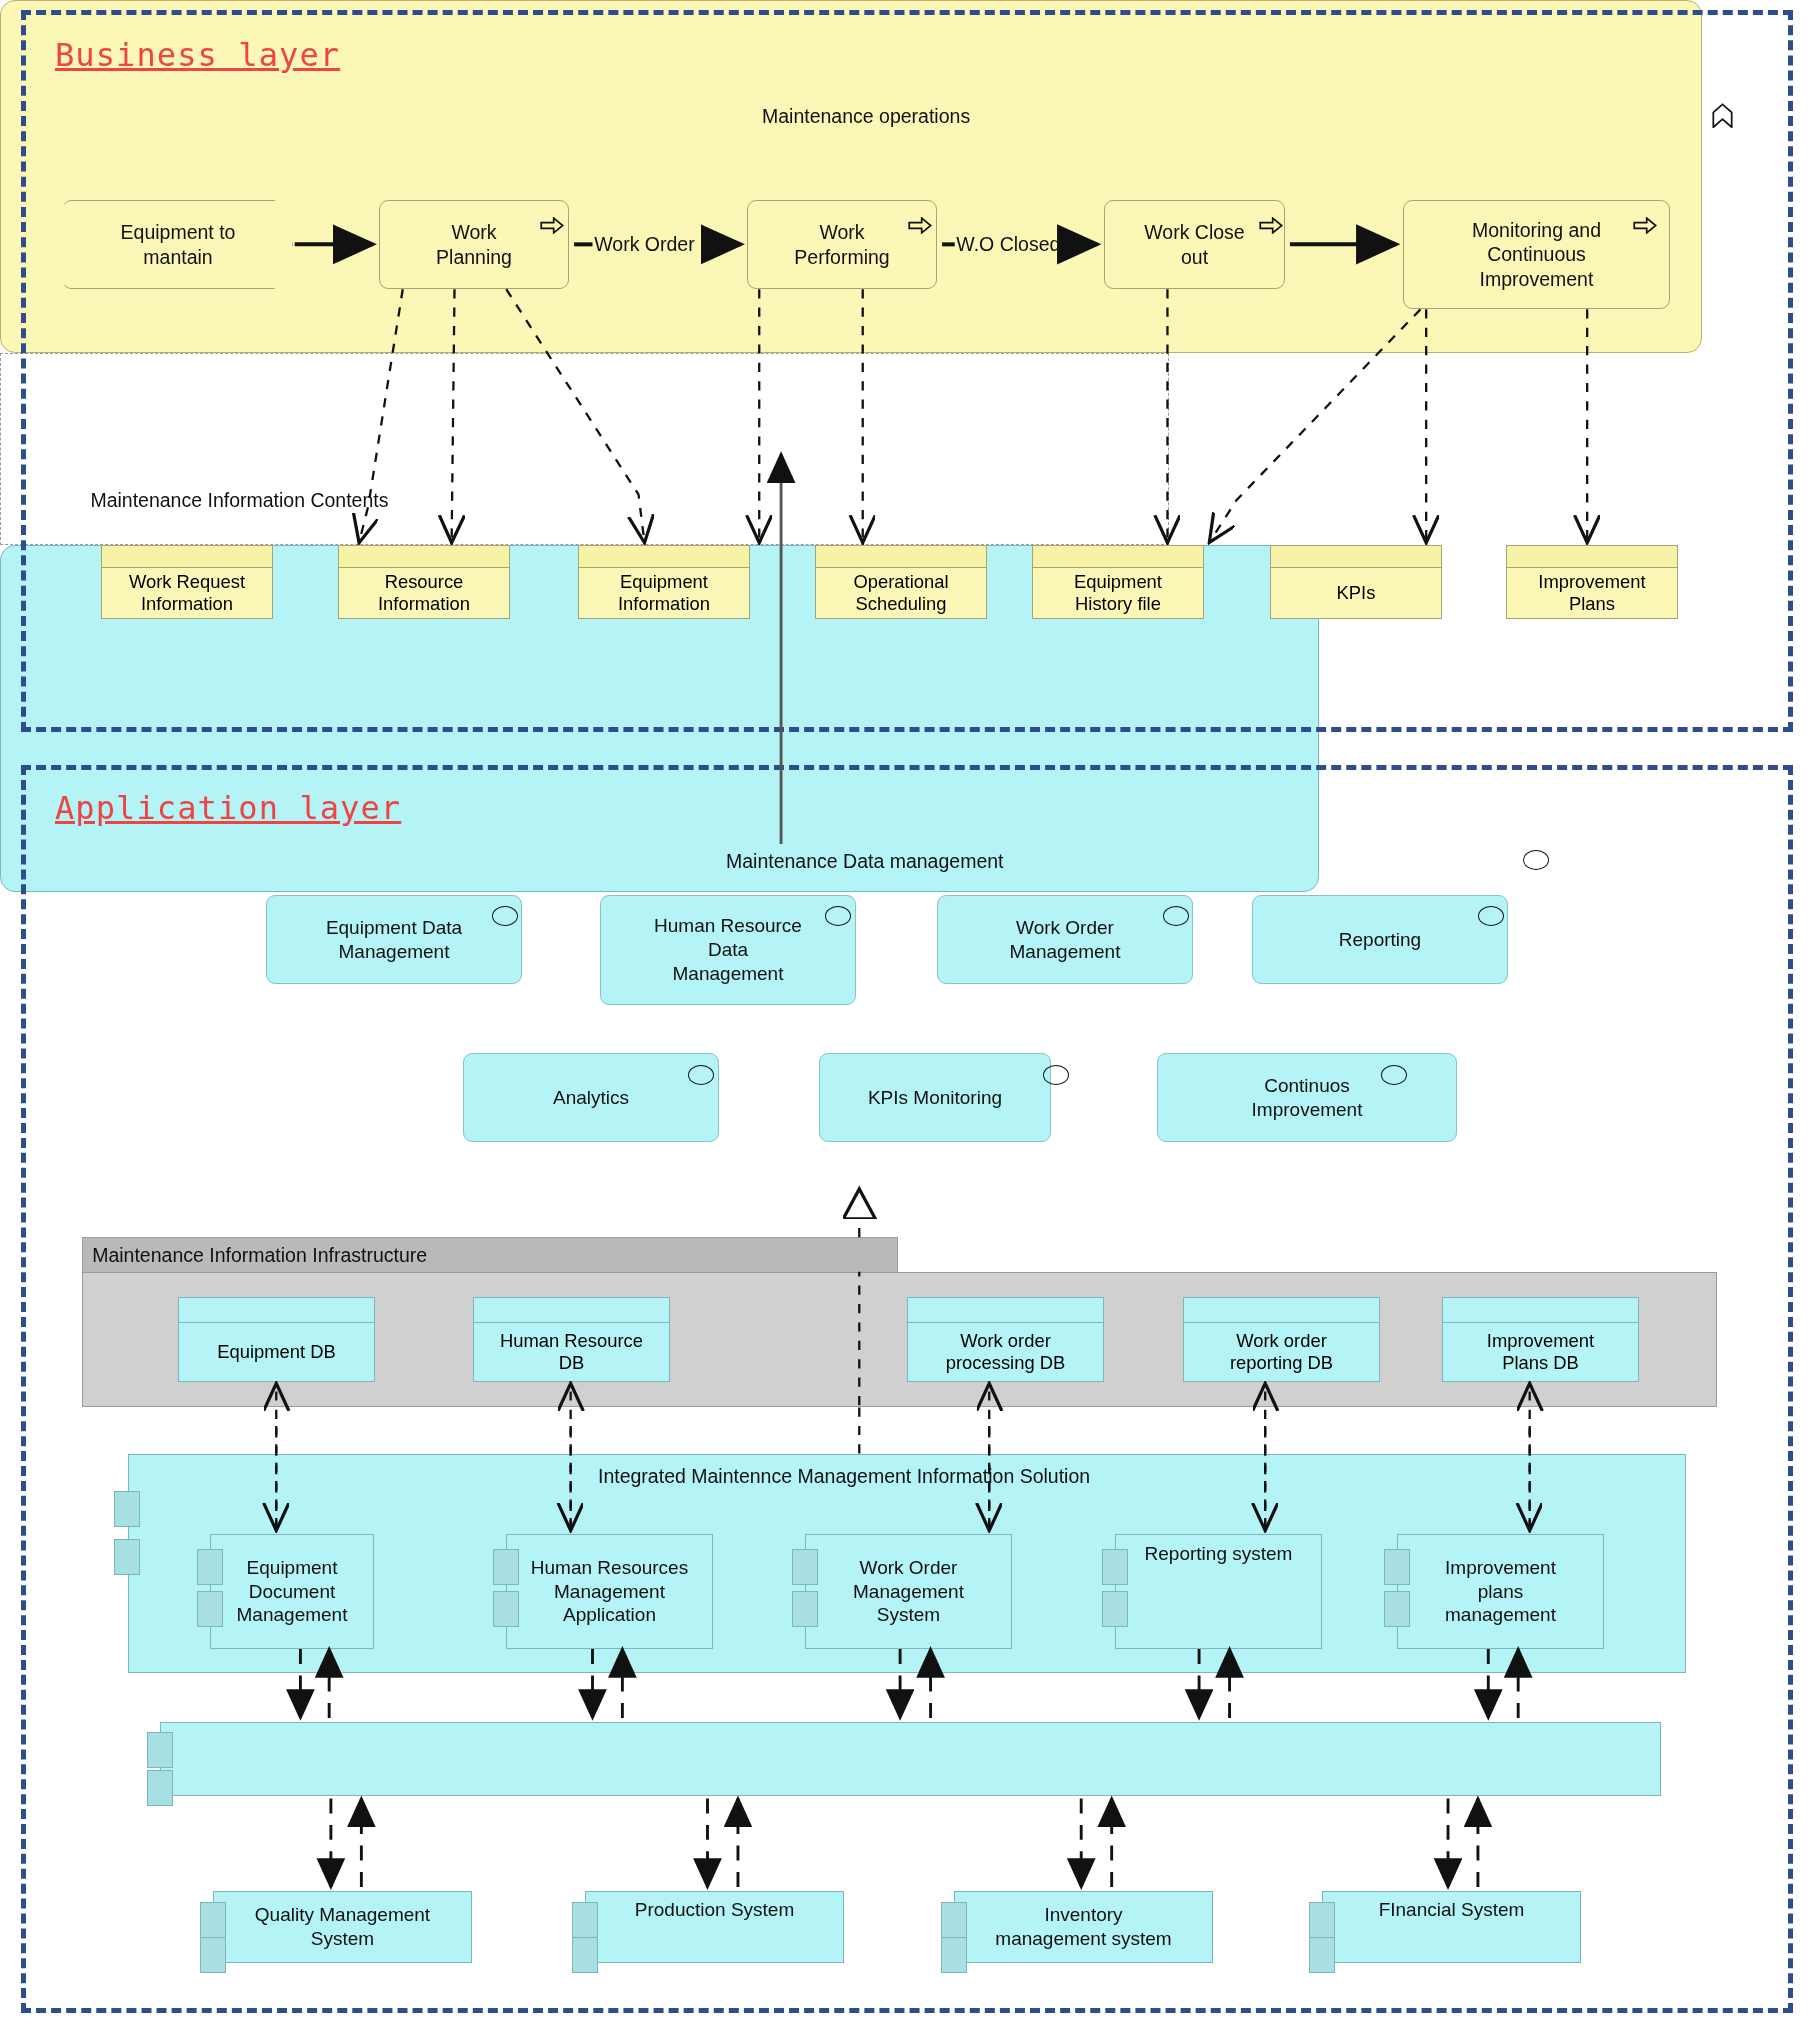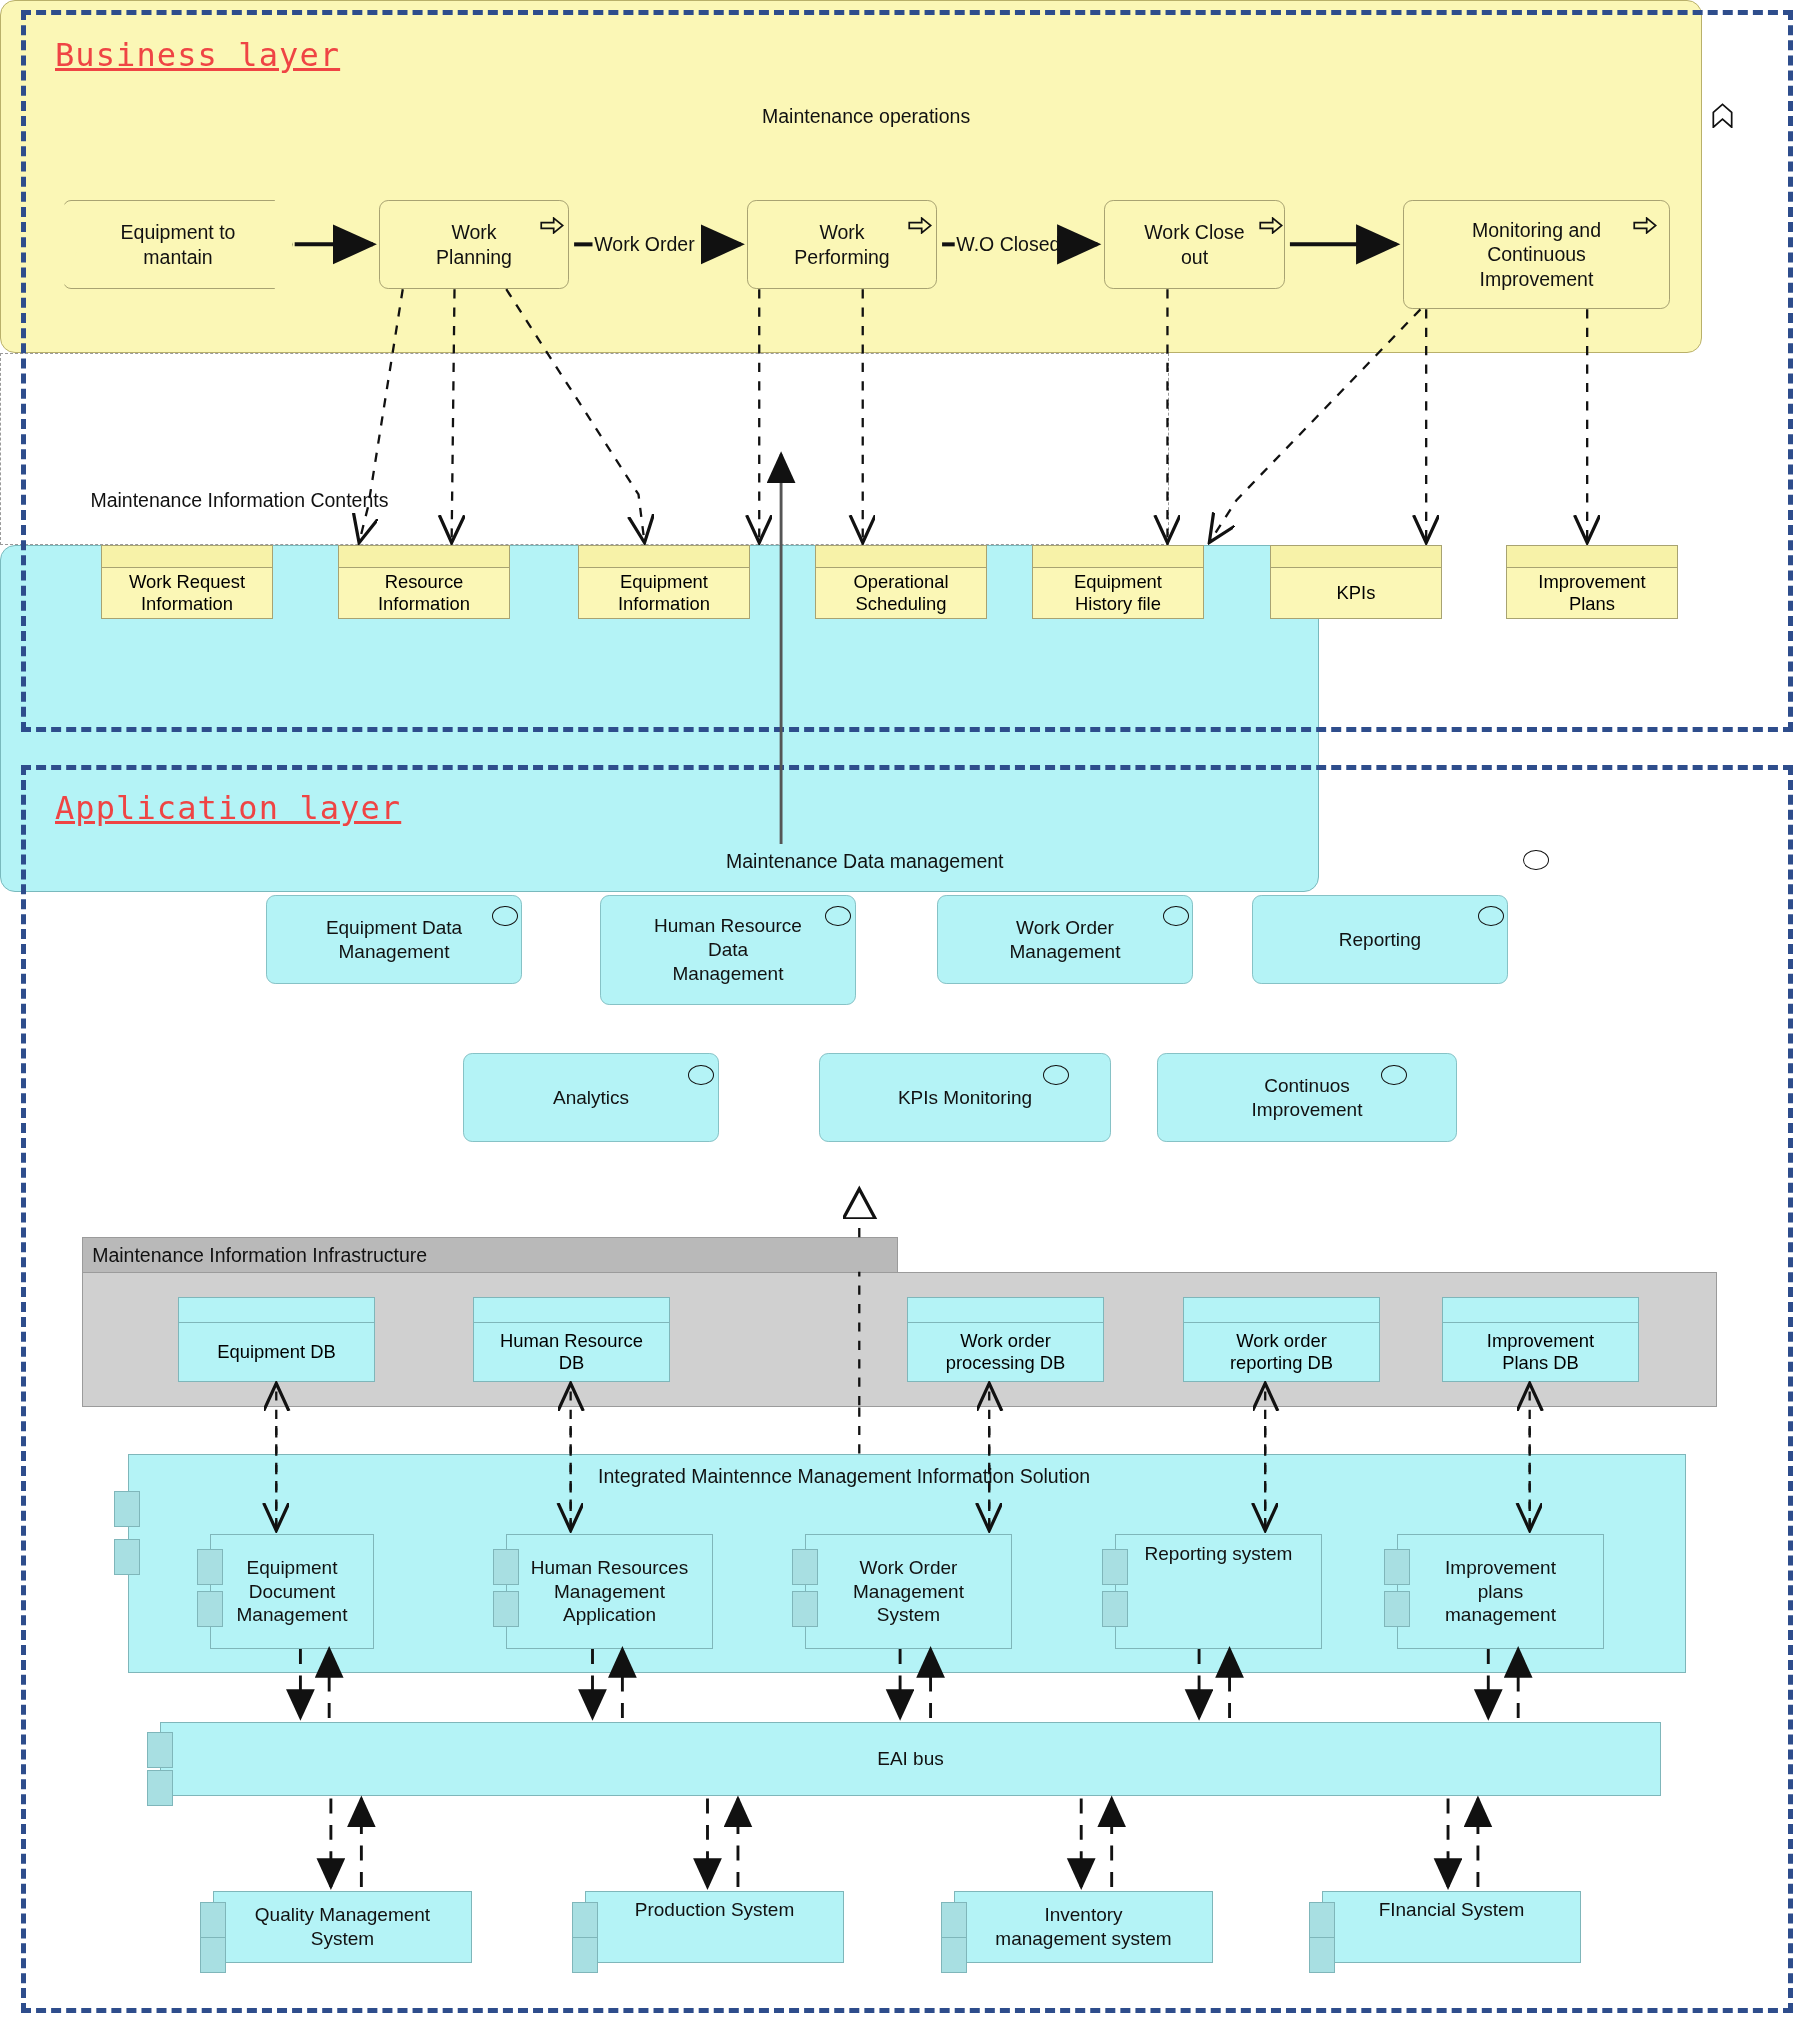--- a/index.html
+++ b/index.html
@@ -203,21 +203,21 @@
   <div class="node app-svc" style="left:1252px;top:895px;width:256px;height:89px;">
     <span class="lbl" style="white-space:pre-line;">Reporting</span>
   </div>
   <div class="oval-icon" style="left:1478px;top:906px;"></div>
 
   <div class="node app-svc" style="left:463px;top:1053px;width:256px;height:89px;">
     <span class="lbl" style="white-space:pre-line;">Analytics</span>
   </div>
   <div class="oval-icon" style="left:688px;top:1065px;"></div>
 
-  <div class="node app-svc" style="left:819px;top:1053px;width:292px;height:89px;">
+  <div class="node app-svc" style="left:819px;top:1053px;width:232px;height:89px;">
     <span class="lbl" style="white-space:pre-line;">KPIs Monitoring</span>
   </div>
   <div class="oval-icon" style="left:1043px;top:1065px;"></div>
 
   <div class="node app-svc" style="left:1157px;top:1053px;width:300px;height:89px;">
     <span class="lbl" style="white-space:pre-line;">Continuos
 Improvement</span>
   </div>
   <div class="oval-icon" style="left:1381px;top:1065px;"></div>
 
@@ -301,21 +301,20 @@
     <div class="tab" style="left:-14px;top:14px;"></div>
     <div class="tab" style="left:-14px;top:56px;"></div>
     <span class="lbl" style="white-space:pre-line;">Improvement
 plans
 management</span>
   </div>
 
   <div class="node comp" style="left:160px;top:1722px;width:1501px;height:74px;">
     <div class="tab" style="left:-14px;top:9.2px;"></div>
     <div class="tab" style="left:-14px;top:47px;"></div>
-    <span class="lbl" style="white-space:pre-line;">EAI bus</span>
   </div>
 
   <div class="node comp" style="left:213px;top:1891px;width:259px;height:72px;">
     <div class="tab" style="left:-14px;top:10.3px;"></div>
     <div class="tab" style="left:-14px;top:45px;"></div>
     <span class="lbl" style="white-space:pre-line;">Quality Management
 System</span>
   </div>
 
   <div class="node comp" style="left:585px;top:1891px;width:259px;height:72px;align-items:flex-start;padding-top:5.7px;">

